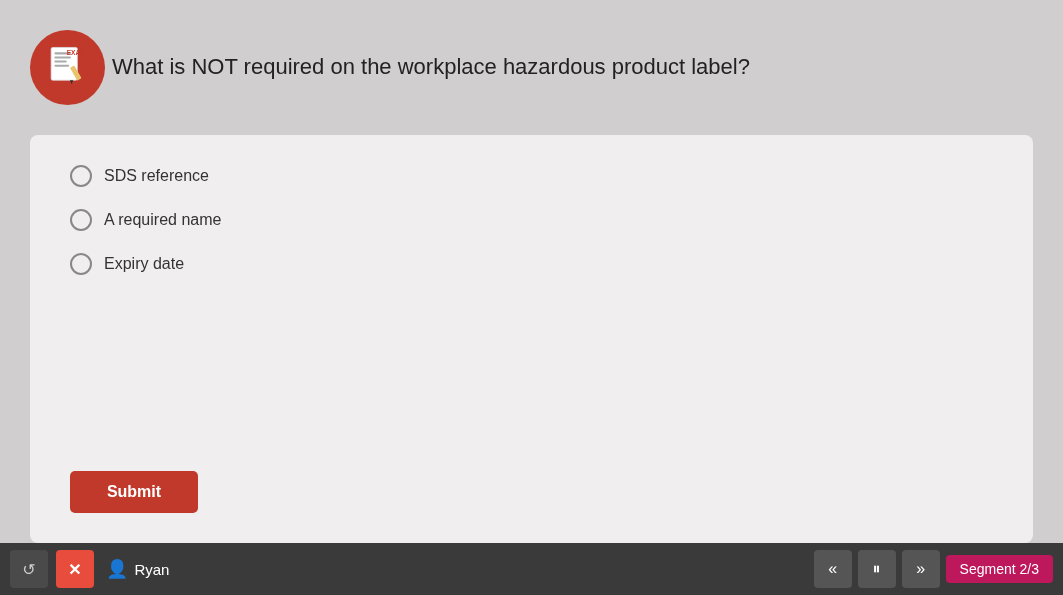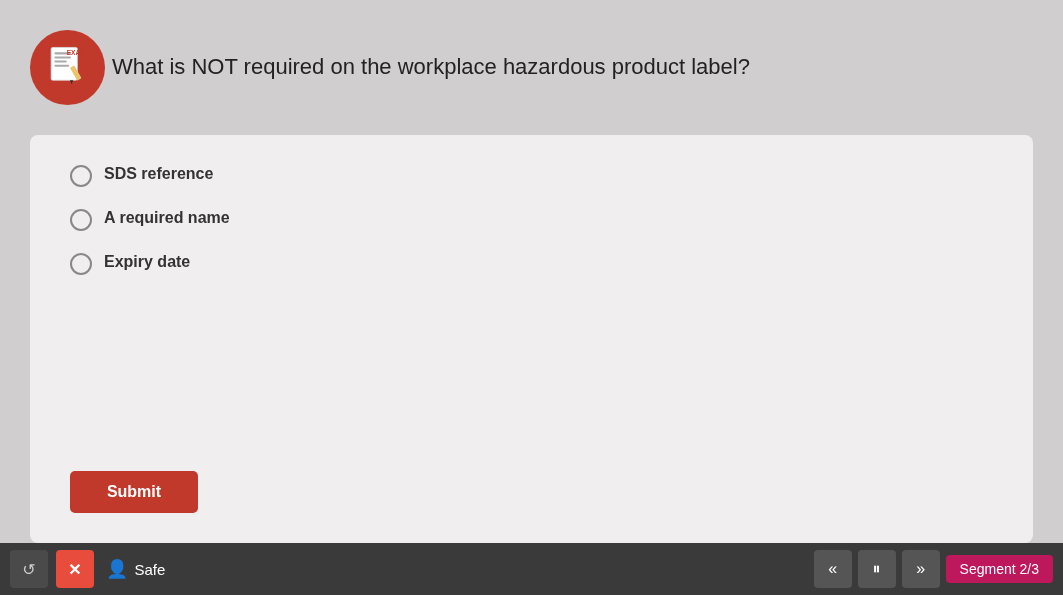--- a/index.html
+++ b/index.html
@@ -67,24 +67,23 @@
 
     .options-list {
       display: flex;
       flex-direction: column;
       gap: 22px;
       margin-bottom: 40px;
     }
 
     .option-item {
       display: flex;
-      align-items: flex-start;
+      align-items: center;
       gap: 12px;
       cursor: pointer;
-      font-weight: bold;
     }
 
     .radio-circle {
       width: 22px;
       height: 22px;
       border-radius: 50%;
       border: 2px solid #888;
       background: transparent;
       flex-shrink: 0;
       cursor: pointer;
@@ -241,21 +240,21 @@
 
 <div class="bottom-bar">
   <button class="toolbar-btn toolbar-btn-refresh">
     <span>↺</span>
   </button>
   <button class="toolbar-btn toolbar-btn-close">
     <span>✕</span>
   </button>
   <div class="user-info">
     <span class="user-icon">👤</span>
-    <span>Safe</span>
+    <span>Ryan</span>
   </div>
   <div class="spacer"></div>
   <div class="nav-controls">
     <button class="nav-btn">«</button>
     <button class="nav-btn nav-btn-pause">
       <span>⏸</span>
     </button>
     <button class="nav-btn">»</button>
     <div class="segment-label">Segment 2/3</div>
   </div>

